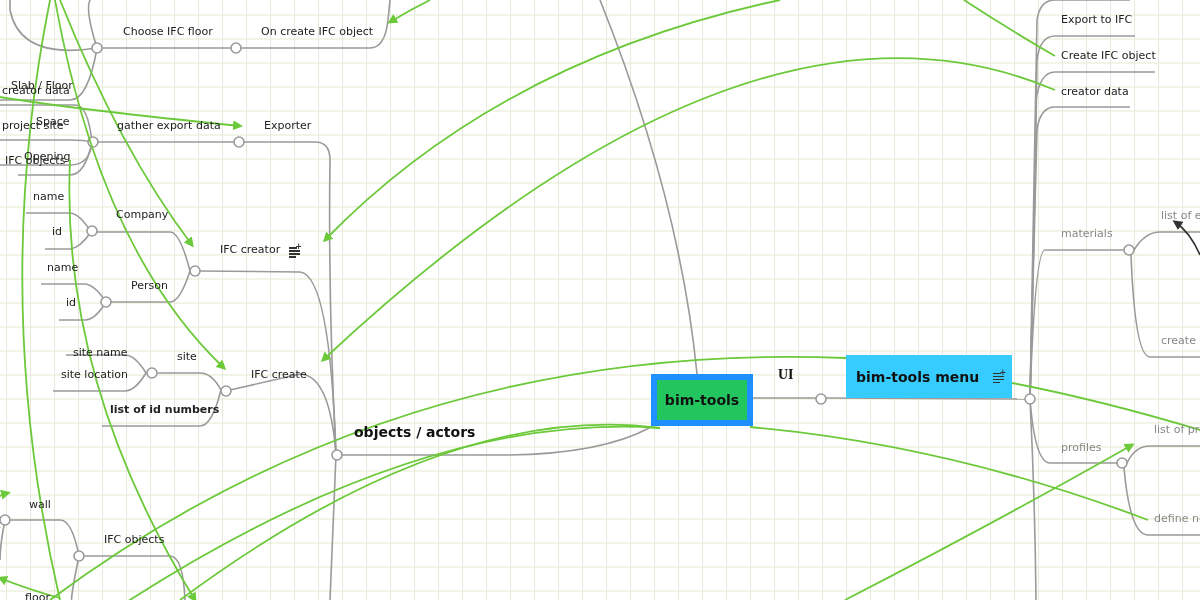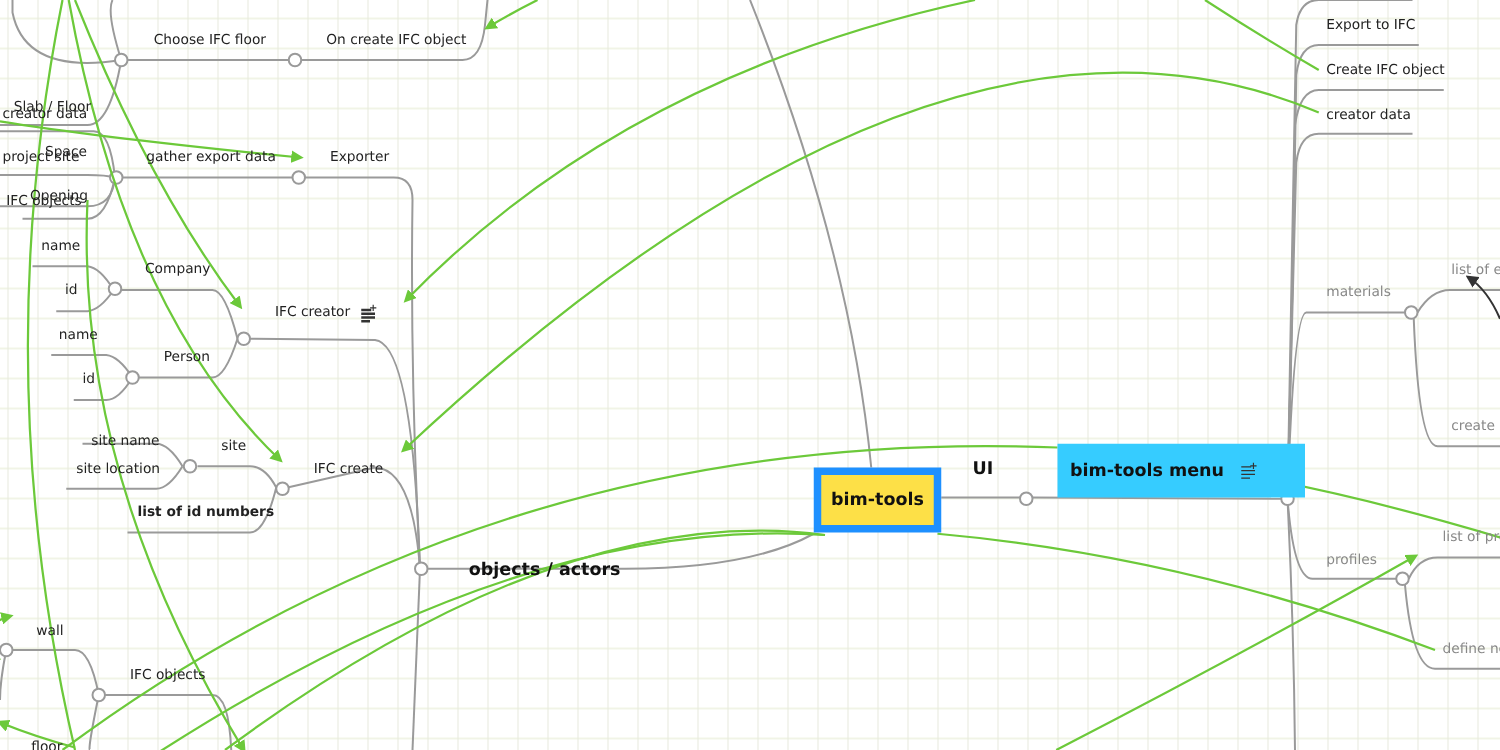--- a/index.html
+++ b/index.html
@@ -15,25 +15,25 @@
     }
     svg.links { position: absolute; left: 0; top: 0; width: 1200px; height: 600px; }
     .lbl { position: absolute; font-size: 11px; color: #222; white-space: nowrap; line-height: 14px; }
     .lbl.grey { color: #888; }
     .lbl.bold { font-weight: bold; font-size: 14px; color: #111; }
     .central {
       position: absolute; left: 651px; top: 374px; width: 102px; height: 52px;
       background: #1e90ff; box-sizing: border-box; padding: 6px;
     }
     .central .inner {
-      width: 100%; height: 100%; background: #fde047; display: flex; align-items: center;
+      width: 100%; height: 100%; background: #22c55e; display: flex; align-items: center;
       justify-content: center; font-weight: bold; font-size: 14px; color: #111;
     }
     .menu-node {
-      position: absolute; left: 846px; top: 355px; width: 198px; height: 43px;
+      position: absolute; left: 846px; top: 355px; width: 166px; height: 43px;
       background: #36ccff; display: flex; align-items: center; padding-left: 10px; box-sizing: border-box;
       font-weight: bold; font-size: 14px; color: #111;
     }
     .note-icon { display: inline-block; width: 12px; height: 10px; position: relative; margin-left: 14px; }
     .note-icon i { position: absolute; left: 0; height: 1.5px; background: #333; }
     .note-icon b { position: absolute; right: -1px; top: -3px; font-size: 8px; font-style: normal; color: #333; line-height: 8px; }
   </style>
 </head>
 <body>
 
@@ -143,34 +143,34 @@
     <path d="M845,600 Q1000,520 1132,445" marker-end="url(#ga)"></path>
     <path d="M60,598 Q30,590 0,578" marker-end="url(#ga)"></path>
   </g>
   <path d="M1200,255 Q1190,232 1175,222" fill="none" stroke="#333" stroke-width="1.6" marker-end="url(#ka)"></path>
 </svg>
 
 <div class="central">
   <div class="inner">bim-tools</div>
 </div>
 
-<div class="lbl bold" style="left:778px; top:368px;">UI</div>
+<div class="lbl bold" style="left:778px; top:368px;font-family:Liberation Serif, serif;">UI</div>
 
 <div class="menu-node">
   <span>bim-tools menu</span>
   <span class="note-icon">
     <i style="top:1px;width:8px"></i>
       <i style="top:4px;width:11px"></i>
       <i style="top:7px;width:11px"></i>
       <i style="top:10px;width:7px"></i>
       <b>+</b>
   </span>
 </div>
 
-<div class="lbl bold" style="left:375px; top:425px;margin-top:24px;">objects / actors</div>
+<div class="lbl bold" style="left:354px; top:425px;">objects / actors</div>
 
 <div class="lbl" style="left:123px; top:25px;">Choose IFC floor</div>
 <div class="lbl" style="left:261px; top:25px;">On create IFC object</div>
 <div class="lbl" style="left:117px; top:119px;">gather export data</div>
 <div class="lbl" style="left:264px; top:119px;">Exporter</div>
 <div class="lbl" style="left:11px; top:79px;">Slab / Floor</div>
 <div class="lbl" style="left:2px; top:84px;">creator data</div>
 <div class="lbl" style="left:36px; top:115px;">Space</div>
 <div class="lbl" style="left:2px; top:119px;">project site</div>
 <div class="lbl" style="left:24px; top:150px;">Opening</div>

